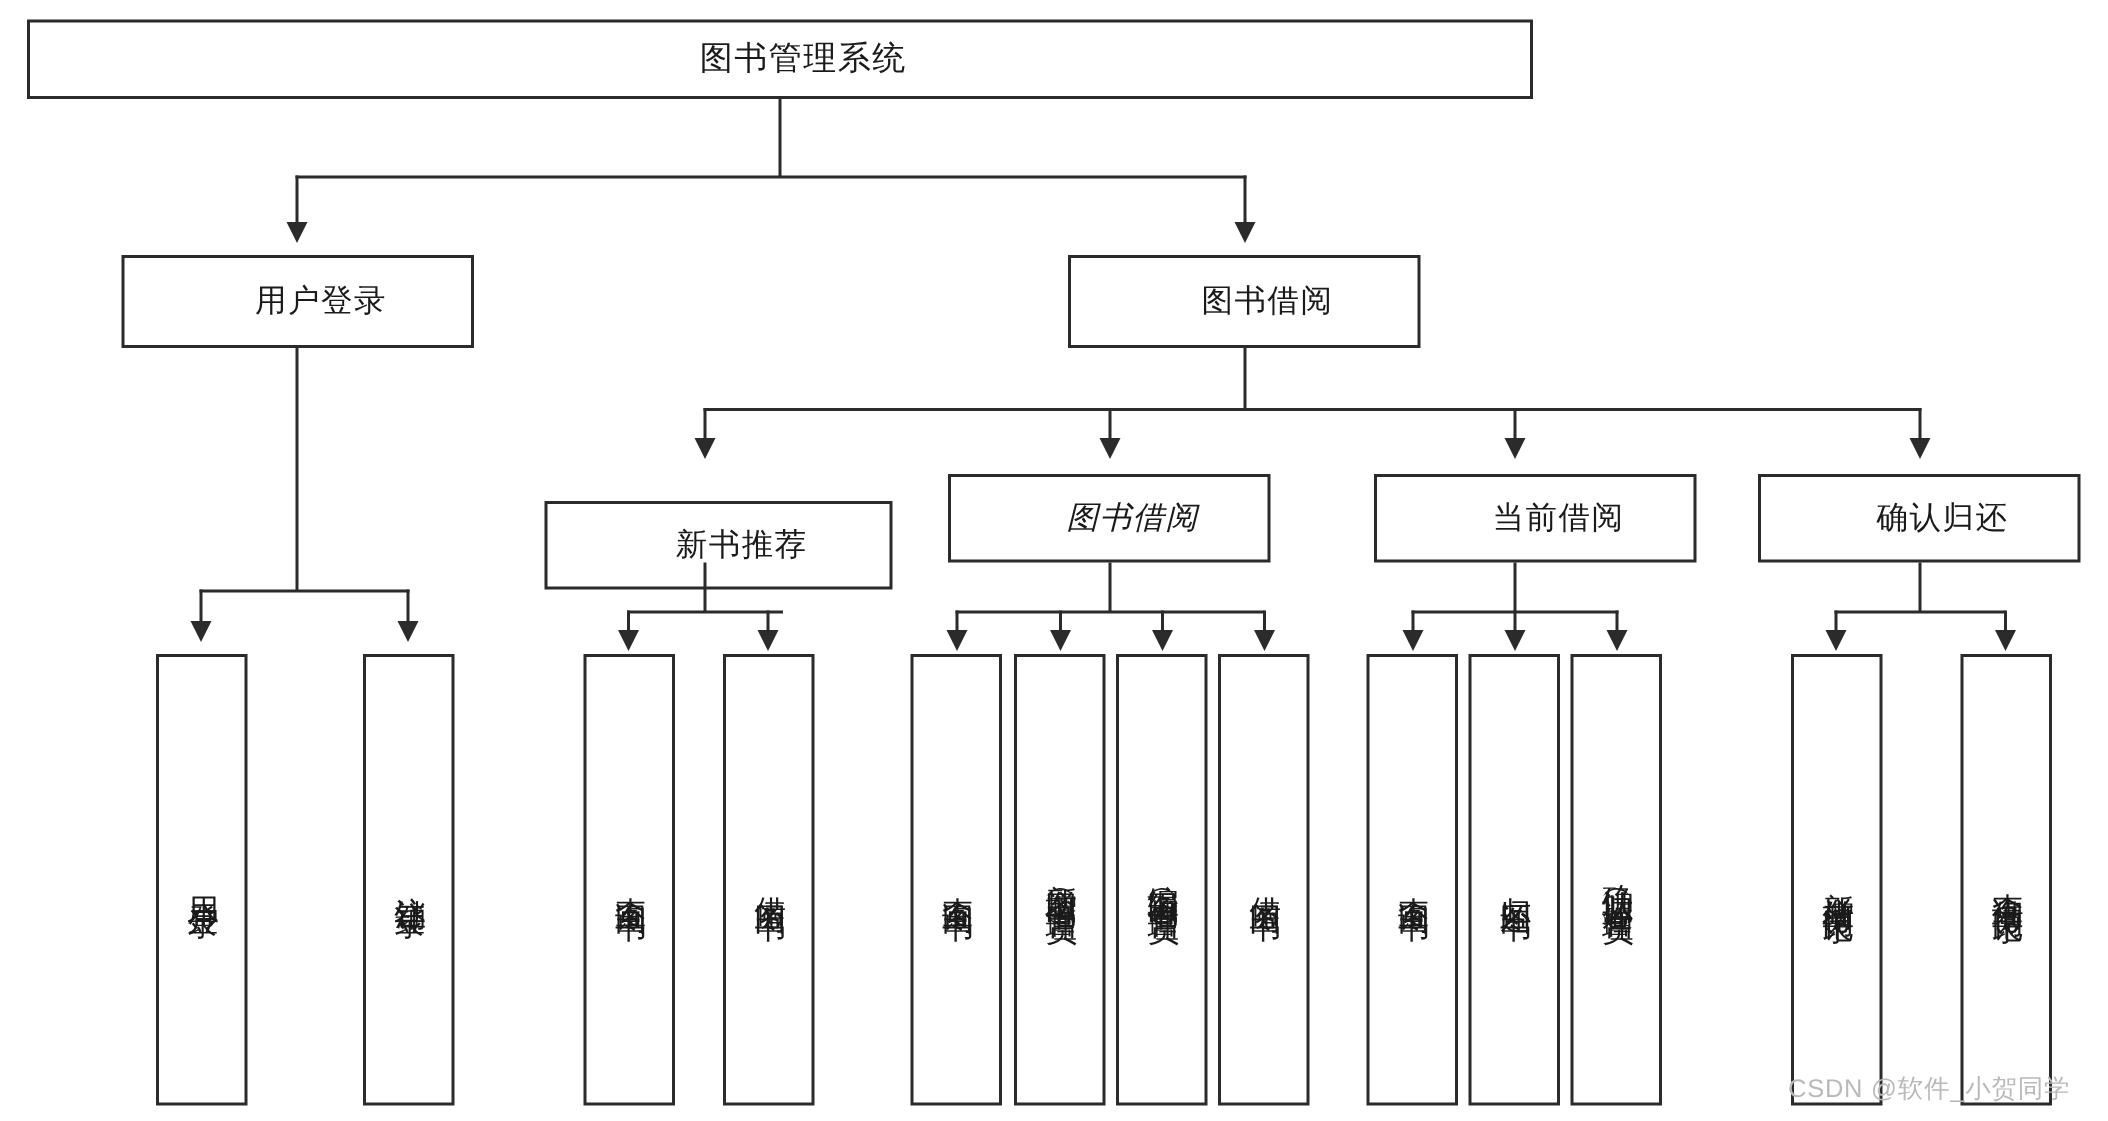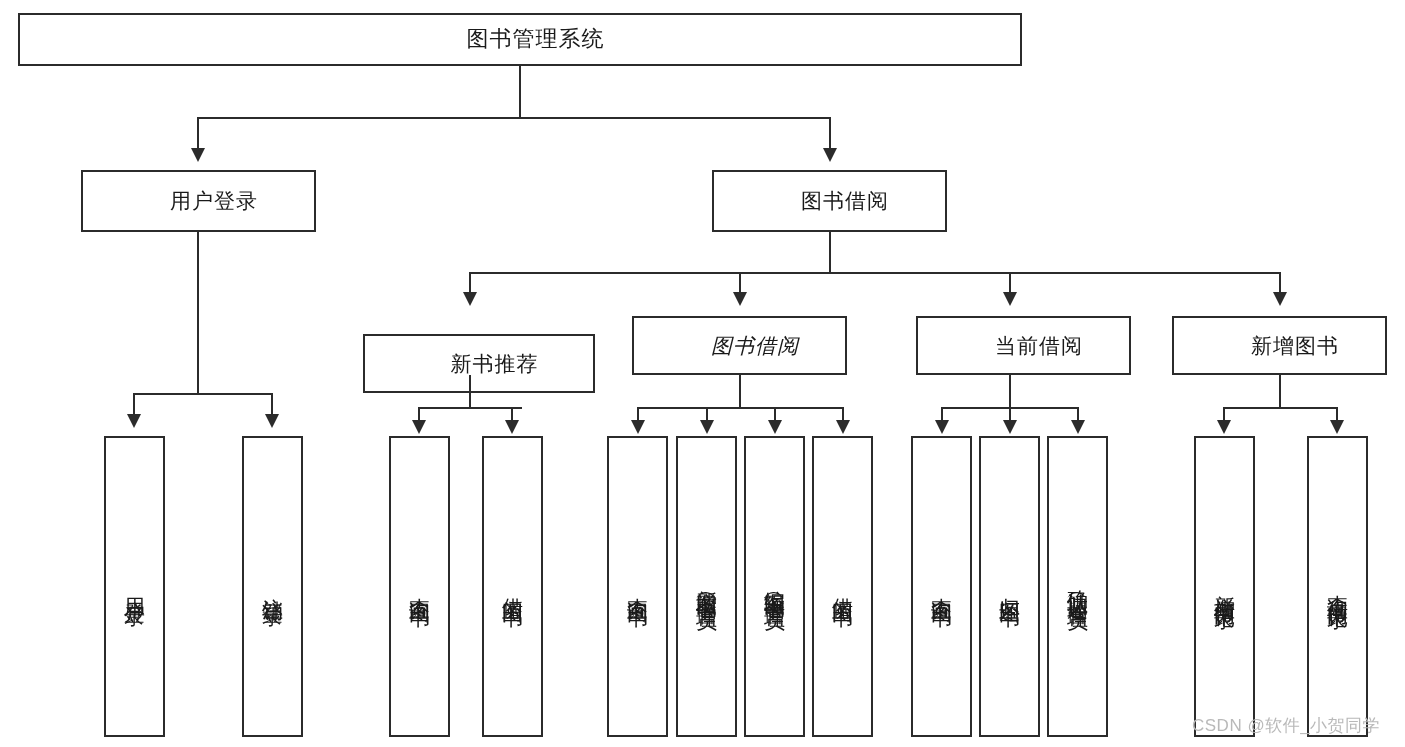--- a/index.html
+++ b/index.html
@@ -129,21 +129,21 @@
   <div class="node node-h" style="left:363px; top:334px; width:232px; height:59px;">
     <span>新书推荐</span>
   </div>
   <div class="node node-h" style="left:632px; top:316px; width:215px; height:59px;font-style:italic;">
     <span>图书借阅</span>
   </div>
   <div class="node node-h" style="left:902px; top:316px; width:215px; height:59px;margin-left:14px;">
     <span>当前借阅</span>
   </div>
   <div class="node node-h" style="left:1172px; top:316px; width:215px; height:59px;">
-    <span>新增图书</span>
+    <span>确认归还</span>
   </div>
 
   <div class="edge edge-v" style="left:469px; top:375px; width:2px; height:33px;"></div>
   <div class="edge edge-h" style="left:418px; top:407px; width:104px; height:2px;"></div>
   <div class="edge edge-v" style="left:418px; top:407px; width:2px; height:14px;"></div>
   <div class="arrow" style="left:412px; top:420px;"></div>
   <div class="edge edge-v" style="left:511px; top:407px; width:2px; height:14px;"></div>
   <div class="arrow" style="left:505px; top:420px;"></div>
 
   <div class="node node-v" style="left:389px; top:436px; width:61px; height:301px;">

